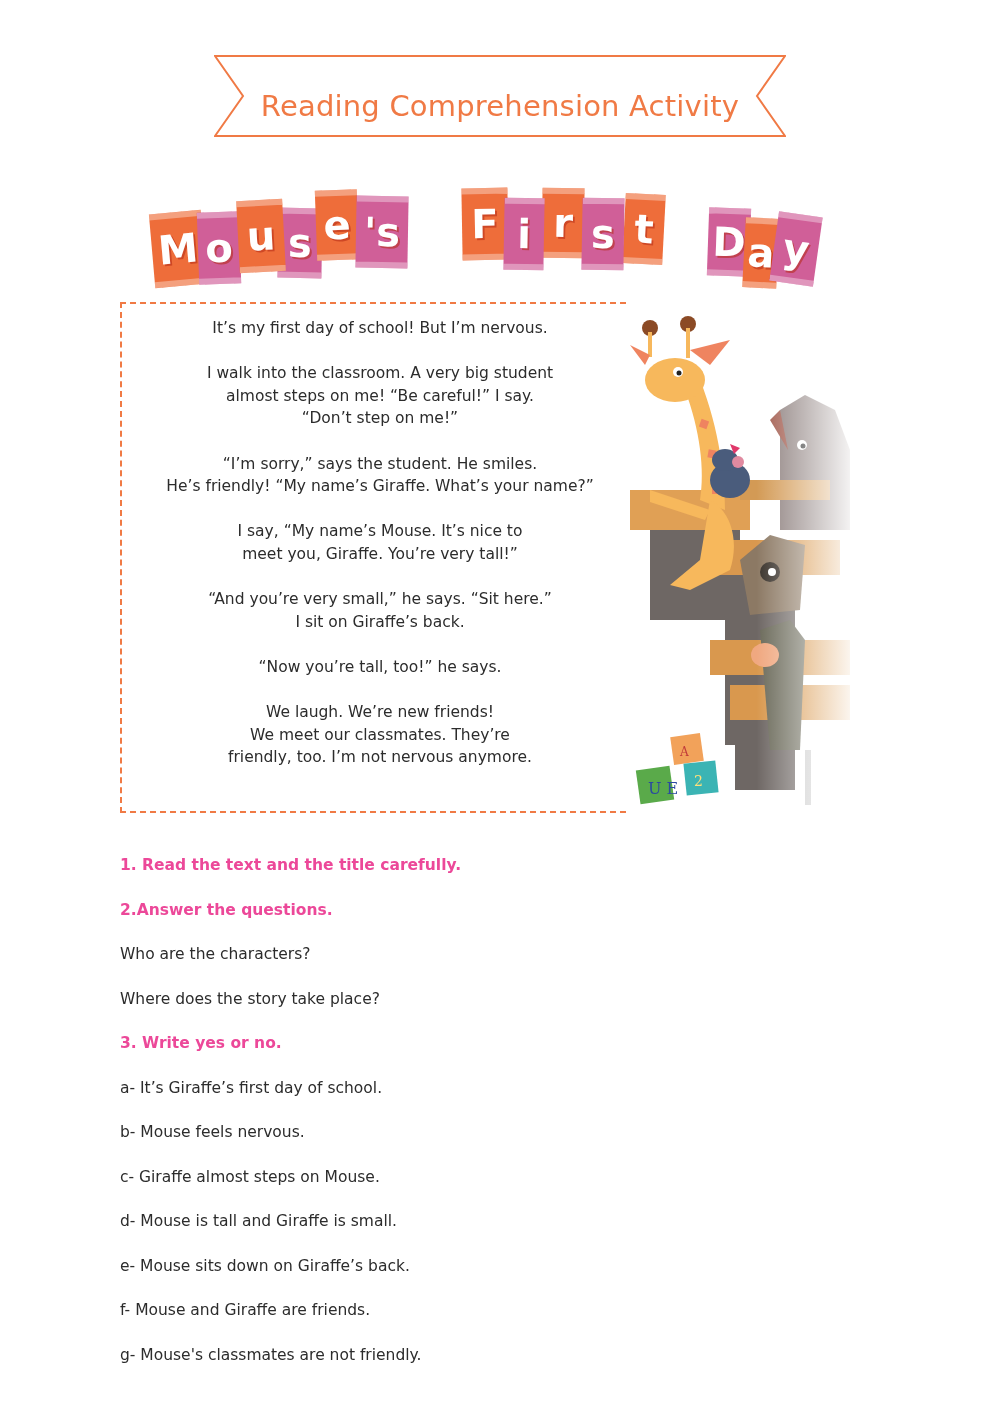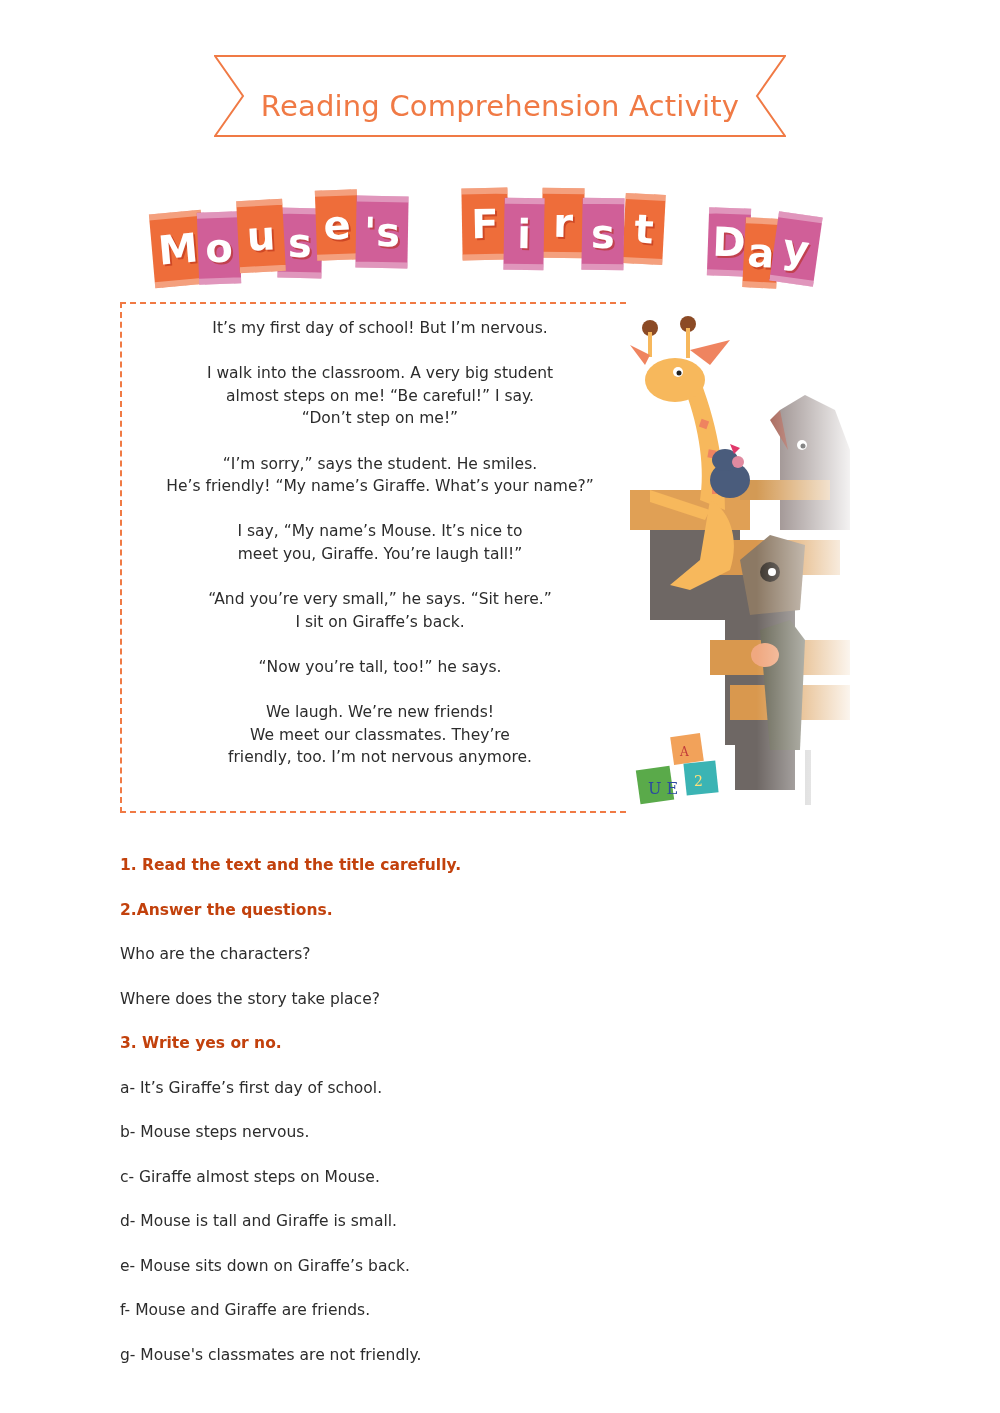--- a/index.html
+++ b/index.html
@@ -40,21 +40,21 @@
     position: absolute; left: 12px; top: 15px; width: 496px;
     text-align: center; font-size: 15.5px; line-height: 22.6px; color: #2c2c2c;
   }
   .story-text p { margin-bottom: 22.6px; }
 
   
   .illus { position: absolute; left: 630px; top: 310px; width: 230px; height: 505px; }
 
   
   .q { position: absolute; left: 120px; font-size: 15.5px; color: #2c2c2c; }
-  .q.bold { font-weight: bold; color: #c2410c; }
+  .q.bold { font-weight: bold; color: #ec4899; }
 </style>
 </head>
 <body>
 
 <div class="banner">
   <svg width="572" height="82" viewBox="0 0 572 82">
     <polygon points="1,1 571,1 543,41 571,81 1,81 29,41" fill="#ffffff" stroke="#f07a45" stroke-width="2"></polygon>
   </svg>
   <div class="banner-text">Reading Comprehension Activity</div>
 </div>
@@ -90,21 +90,21 @@
       <span>I walk into the classroom. A very big student</span><br>
       <span>almost steps on me! “Be careful!” I say.</span><br>
       <span>“Don’t step on me!”</span>
     </p>
     <p>
       <span>“I’m sorry,” says the student. He smiles.</span><br>
       <span>He’s friendly! “My name’s Giraffe. What’s your name?”</span>
     </p>
     <p>
       <span>I say, “My name’s Mouse. It’s nice to</span><br>
-      <span>meet you, Giraffe. You’re laugh tall!”</span>
+      <span>meet you, Giraffe. You’re very tall!”</span>
     </p>
     <p>
       <span>“And you’re very small,” he says. “Sit here.”</span><br>
       <span>I sit on Giraffe’s back.</span>
     </p>
     <p>
       <span>“Now you’re tall, too!” he says.</span>
     </p>
     <p>
       <span>We laugh. We’re new friends!</span><br>
@@ -179,18 +179,18 @@
     <rect x="0" y="0" width="230" height="505" fill="url(#fade)"></rect>
   </svg>
 </div>
 
 <div class="q bold" style="top:856px;">1. Read the text and the title carefully.</div>
 <div class="q bold" style="top:901px;">2.Answer the questions.</div>
 <div class="q" style="top:945px;">Who are the characters?</div>
 <div class="q" style="top:990px;">Where does the story take place?</div>
 <div class="q bold" style="top:1034px;">3. Write yes or no.</div>
 <div class="q" style="top:1079px;">a- It’s Giraffe’s first day of school.</div>
-<div class="q" style="top:1123px;">b- Mouse steps nervous.</div>
+<div class="q" style="top:1123px;">b- Mouse feels nervous.</div>
 <div class="q" style="top:1168px;">c- Giraffe almost steps on Mouse.</div>
 <div class="q" style="top:1212px;">d- Mouse is tall and Giraffe is small.</div>
 <div class="q" style="top:1257px;">e- Mouse sits down on Giraffe’s back.</div>
 <div class="q" style="top:1301px;">f- Mouse and Giraffe are friends.</div>
 <div class="q" style="top:1346px;">g- Mouse's classmates are not friendly.</div>
 
 </body></html>

